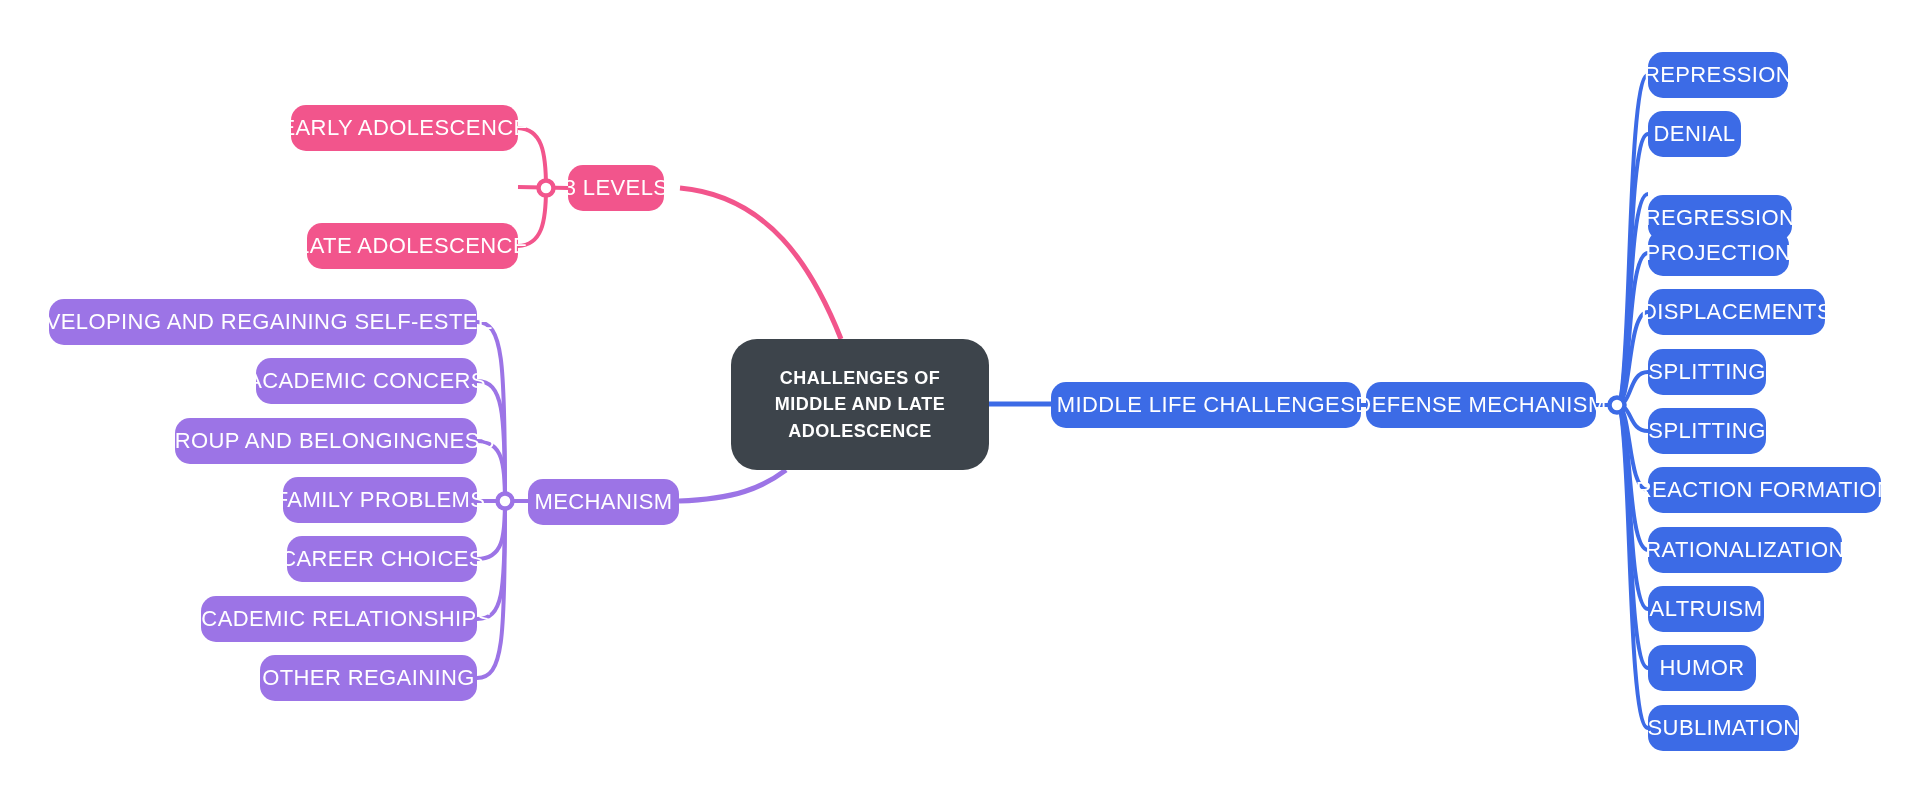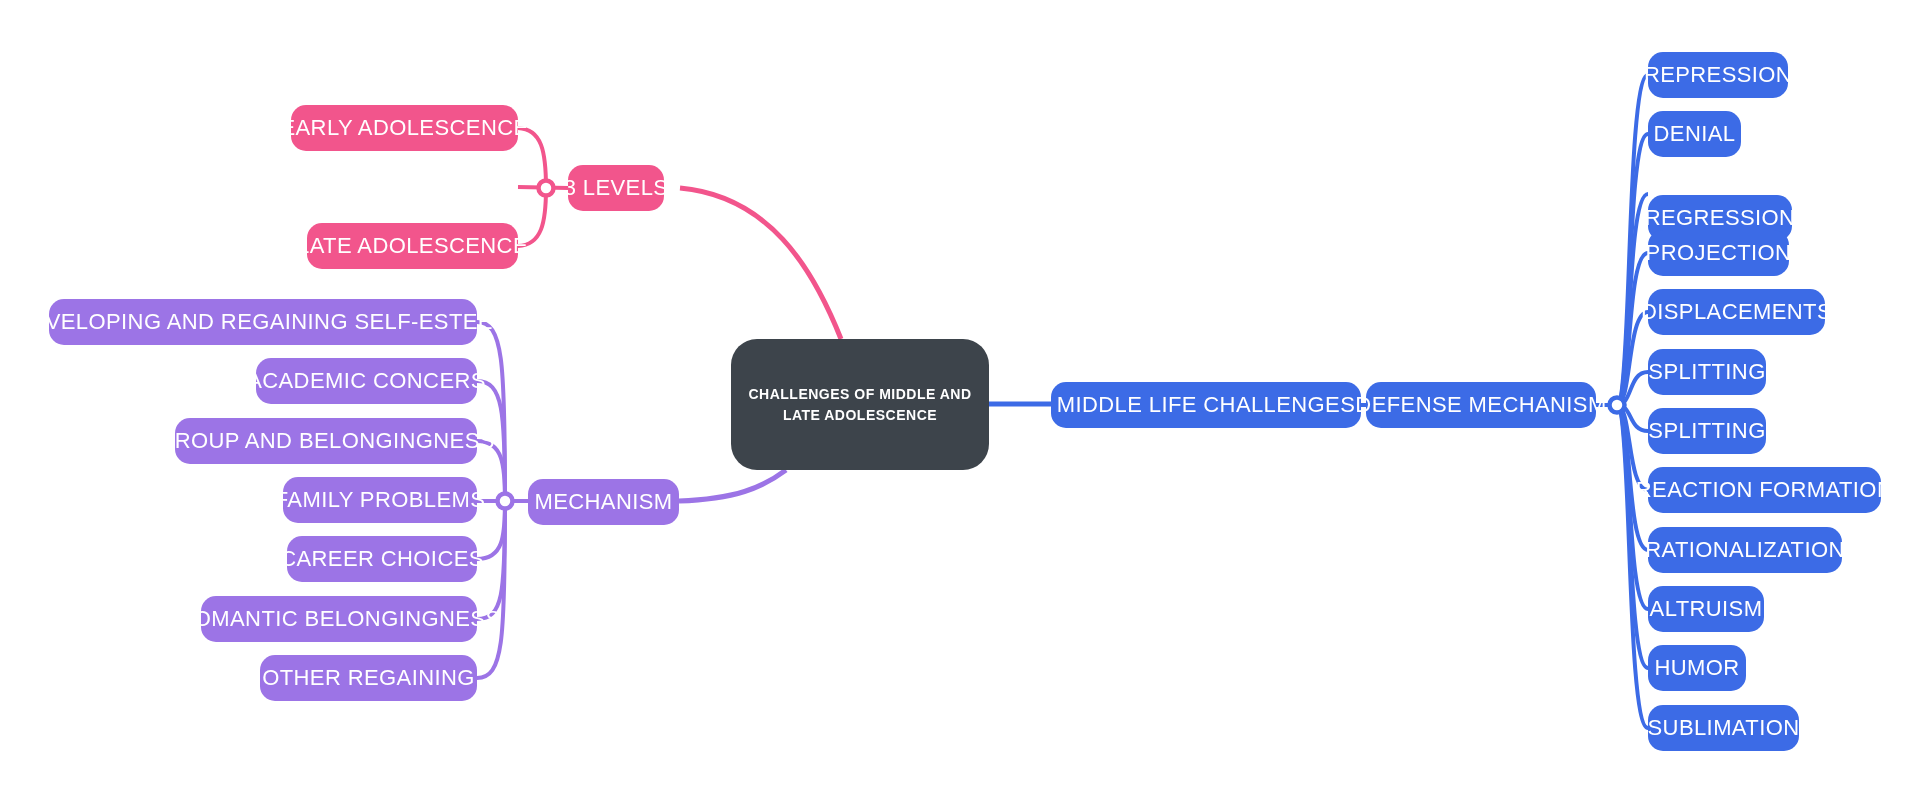--- a/index.html
+++ b/index.html
@@ -26,21 +26,21 @@
   .pink{background:#F2558C;}
   .purple{background:#9C74E6;}
   .blue{background:#3C6BE6;}
   .center-node{
     position:absolute;
     display:flex;align-items:center;justify-content:center;
     background:#3D444B;
     border-radius:26px;
     color:#ffffff;
     font-weight:bold;
-    font-size:14px;
+    font-size:18px;
     line-height:1.45;
     text-align:center;
     letter-spacing:.5px;
     box-sizing:border-box;
     padding:0 16px;
   }
 </style>
 </head>
 <body>
 
@@ -94,33 +94,33 @@
 
   <div class="node pink" style="left:291px;top:105px;width:227px;">EARLY ADOLESCENCE</div>
   <div class="node pink" style="left:307px;top:223px;width:211px;">LATE ADOLESCENCE</div>
   <div class="node pink" style="left:568px;top:165px;width:96px;">3 LEVELS</div>
 
   <div class="node purple" style="left:49px;top:299px;width:428px;">DEVELOPING AND REGAINING SELF-ESTEEM</div>
   <div class="node purple" style="left:256px;top:358px;width:221px;">ACADEMIC CONCERS</div>
   <div class="node purple" style="left:175px;top:418px;width:302px;">GROUP AND BELONGINGNESS</div>
   <div class="node purple" style="left:283px;top:477px;width:194px;">FAMILY PROBLEMS</div>
   <div class="node purple" style="left:287px;top:536px;width:190px;">CAREER CHOICES</div>
-  <div class="node purple" style="left:201px;top:596px;width:276px;">ROMANTIC BELONGINGNESS</div>
+  <div class="node purple" style="left:201px;top:596px;width:276px;">ACADEMIC RELATIONSHIPS</div>
   <div class="node purple" style="left:260px;top:655px;width:217px;">OTHER REGAINING</div>
   <div class="node purple" style="left:528px;top:479px;width:151px;">MECHANISM</div>
 
   <div class="node blue" style="left:1051px;top:382px;width:310px;">MIDDLE LIFE CHALLENGES</div>
   <div class="node blue" style="left:1366px;top:382px;width:230px;">DEFENSE MECHANISM</div>
 
   <div class="node blue" style="left:1648px;top:52px;width:140px;">REPRESSION</div>
   <div class="node blue" style="left:1648px;top:111px;width:93px;">DENIAL</div>
   <div class="node blue" style="left:1648px;top:171px;width:144px;margin-top:24px;">REGRESSION</div>
   <div class="node blue" style="left:1648px;top:230px;width:141px;">PROJECTION</div>
   <div class="node blue" style="left:1648px;top:289px;width:177px;">DISPLACEMENTS</div>
   <div class="node blue" style="left:1648px;top:349px;width:118px;">SPLITTING</div>
   <div class="node blue" style="left:1648px;top:408px;width:118px;">SPLITTING</div>
   <div class="node blue" style="left:1648px;top:467px;width:233px;">REACTION FORMATION</div>
   <div class="node blue" style="left:1648px;top:527px;width:194px;">RATIONALIZATION</div>
   <div class="node blue" style="left:1648px;top:586px;width:116px;">ALTRUISM</div>
-  <div class="node blue" style="left:1648px;top:645px;width:98px;">HUMOR</div>
+  <div class="node blue" style="left:1648px;top:645px;width:108px;">HUMOR</div>
   <div class="node blue" style="left:1648px;top:705px;width:151px;">SUBLIMATION</div>
 
 </div>
 
 </body></html>

